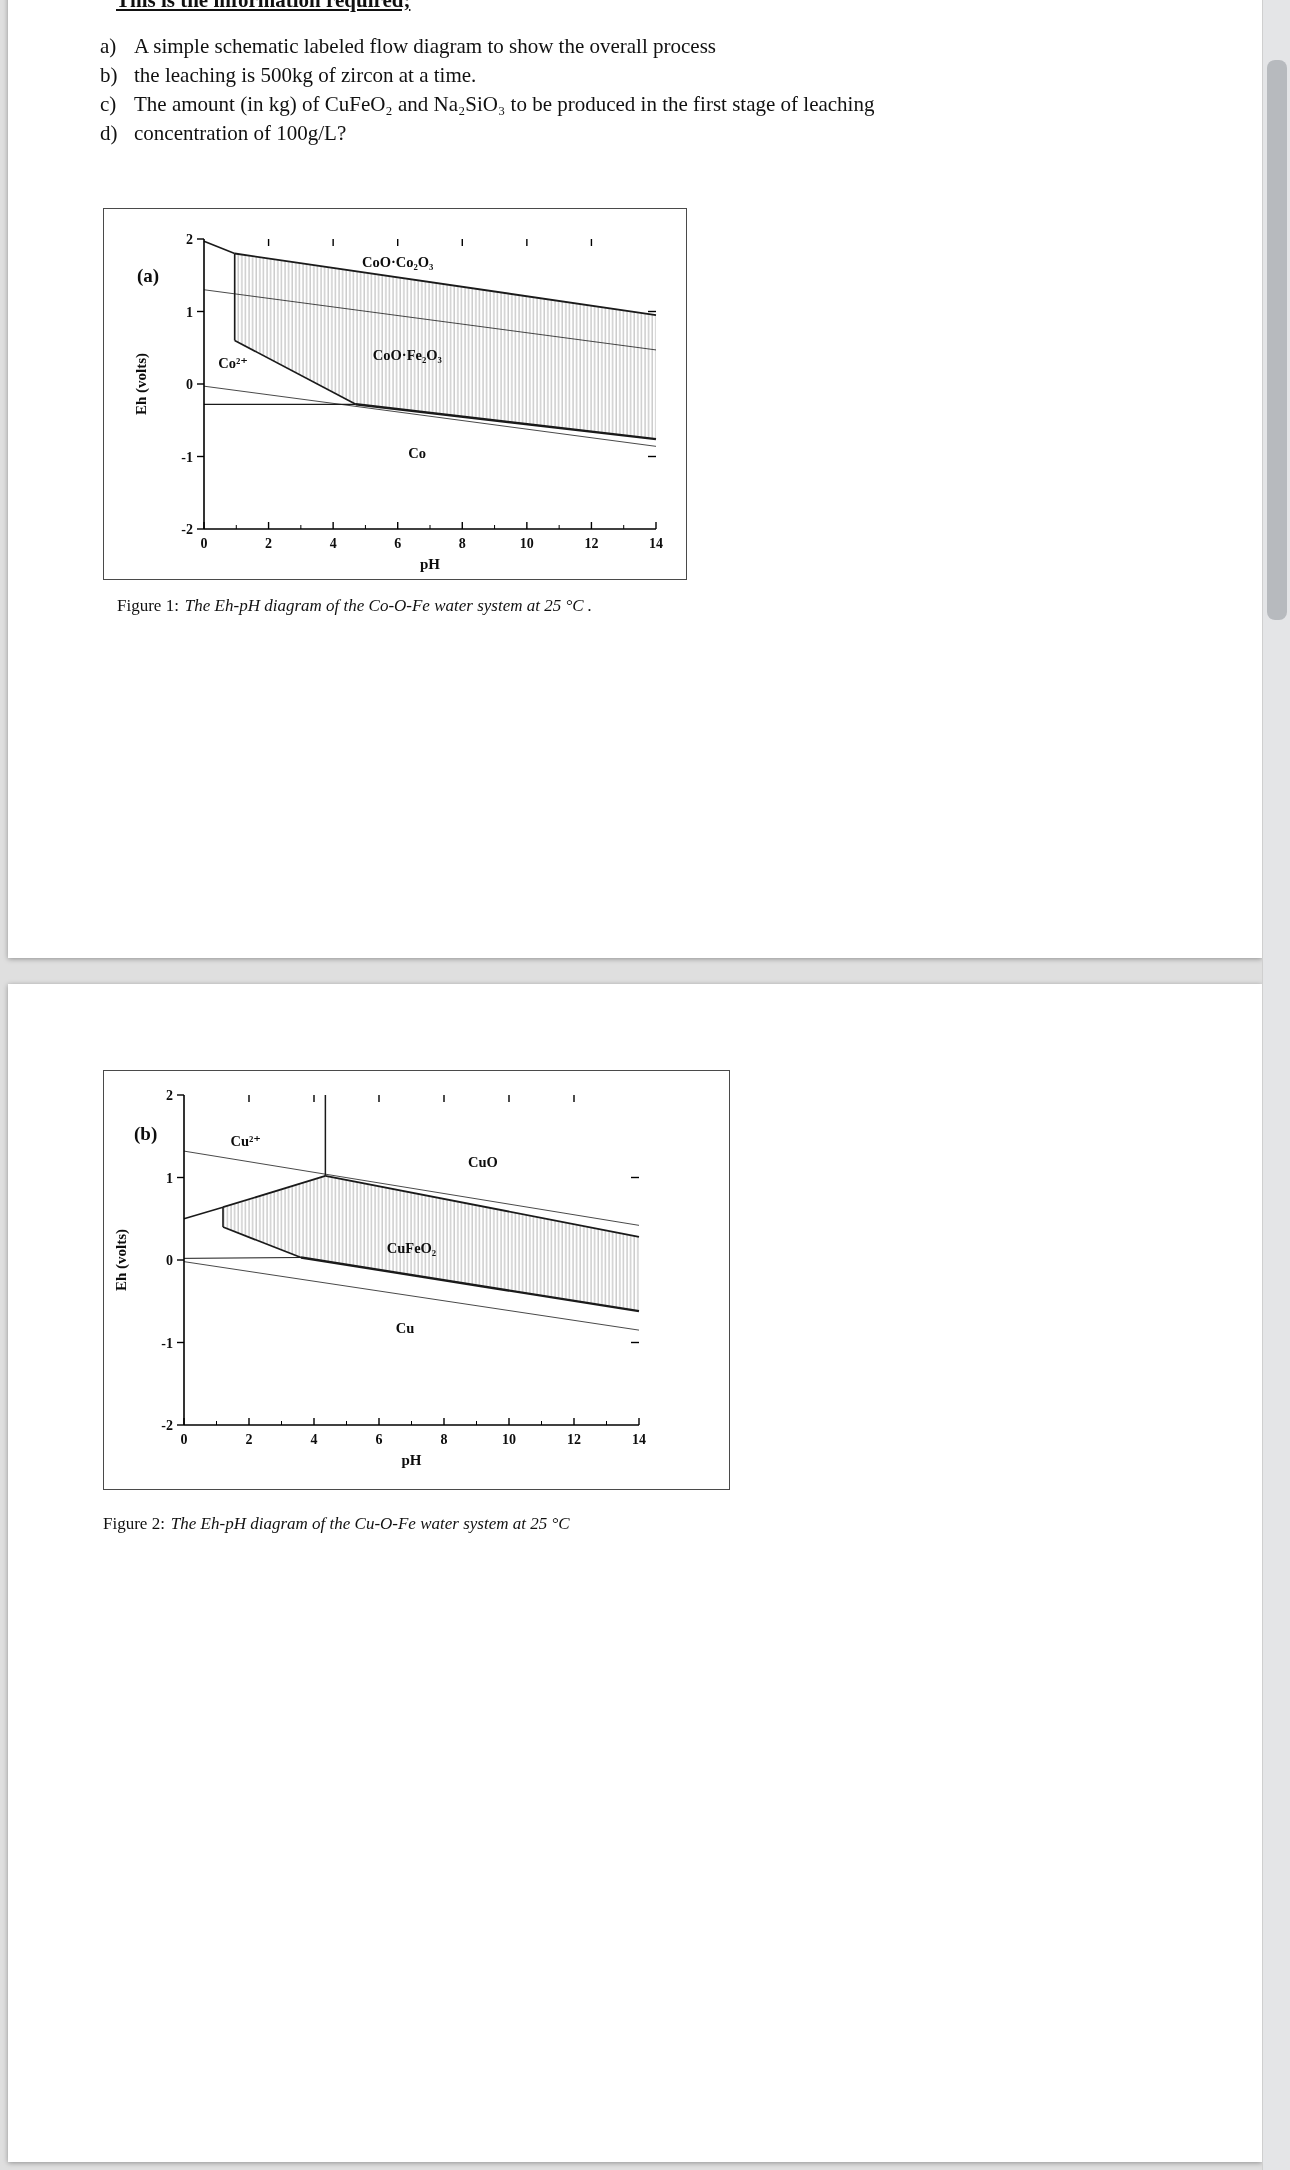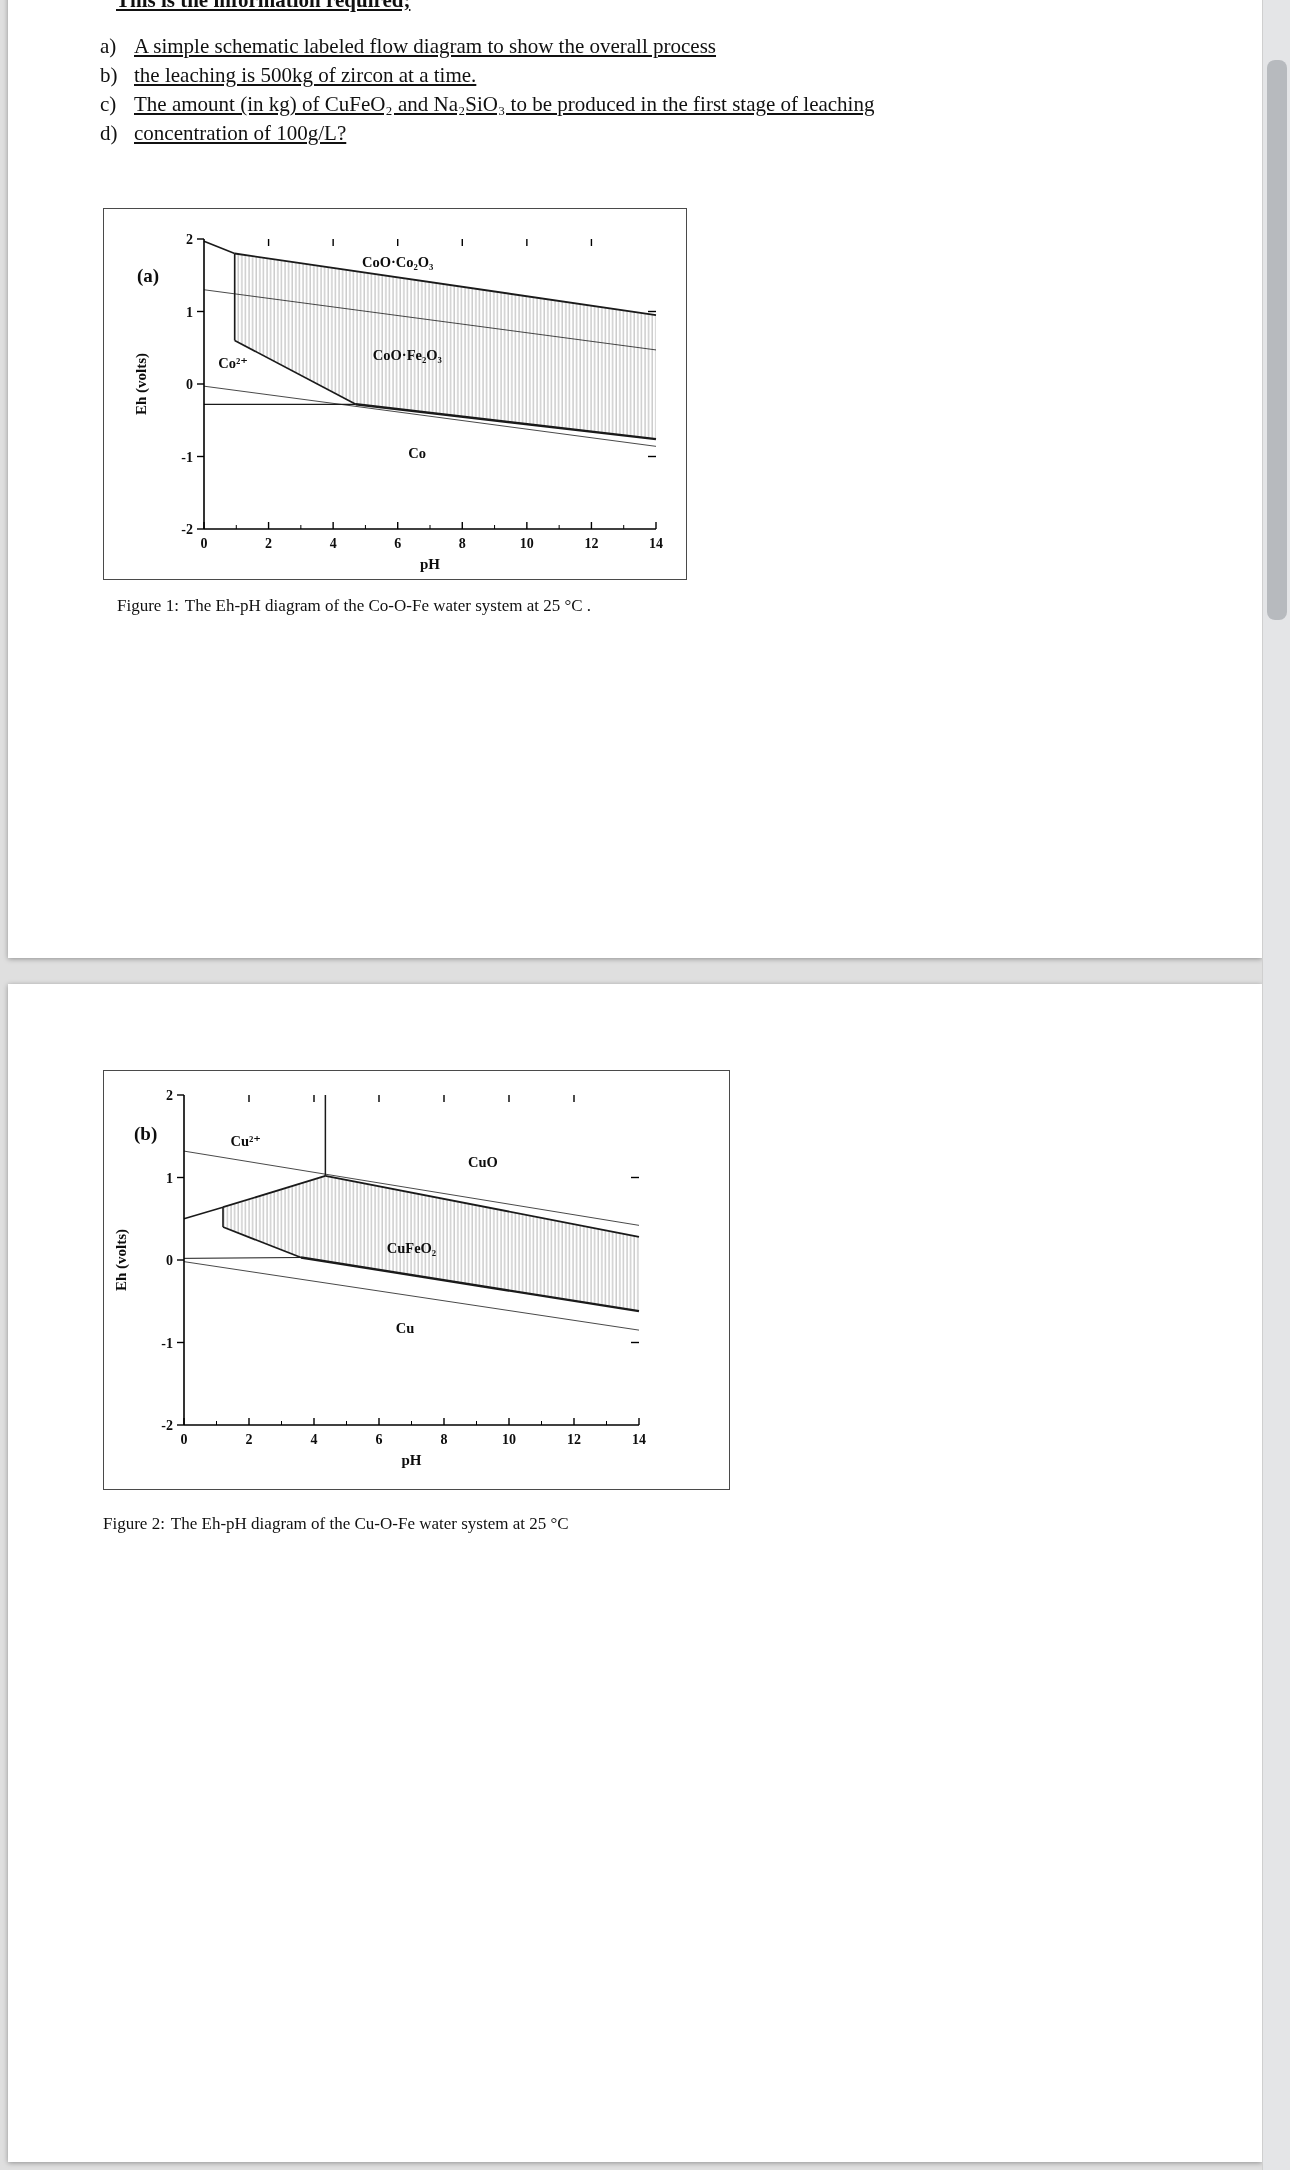--- a/index.html
+++ b/index.html
@@ -23,35 +23,35 @@
 
   .header-fragment {
     position:absolute; left:108px; top:8px;
     font-size:21px; font-weight:bold; text-decoration:underline;
     white-space:nowrap;
   }
 
   .qlist { position:absolute; left:92px; top:52px; width:1130px; font-size:21px; line-height:29px; }
   .qitem { display:flex; }
   .qmark { width:34px; flex:0 0 34px; }
-  .qline { white-space:nowrap;text-decoration:underline; }
+  .qline { white-space:nowrap; }
 
   .figure-frame {
     position:absolute;
     background:#ffffff;
     border:1px solid #4a4a4a;
   }
   #fig1-frame { left:95px; top:228px; width:584px; height:372px; }
   #fig2-frame { left:95px; top:86px;  width:627px; height:420px; }
 
   .caption { position:absolute; font-size:17px; white-space:nowrap; }
   #caption1 { left:109px; top:616px; }
   #caption2 { left:95px;  top:530px;text-align:right; }
   .cap-label { font-weight:normal; }
-  .cap-text { margin-left:6px; }
+  .cap-text { margin-left:6px;font-style:italic; }
 
   svg text { font-family:"Liberation Serif","DejaVu Serif",serif; fill:#0d0d0d; }
   svg .tick       { font-size:14px;  font-weight:bold; }
   svg .axis-label { font-size:15px;  font-weight:bold; }
   svg .region     { font-size:14.5px;font-weight:bold; }
   svg .corner     { font-size:19px;  font-weight:bold; }
 
   .scroll-track {
     position:absolute; right:0; top:0; width:28px; height:2170px;
     background:#e4e5e7; border-left:1px solid #cfcfcf;

